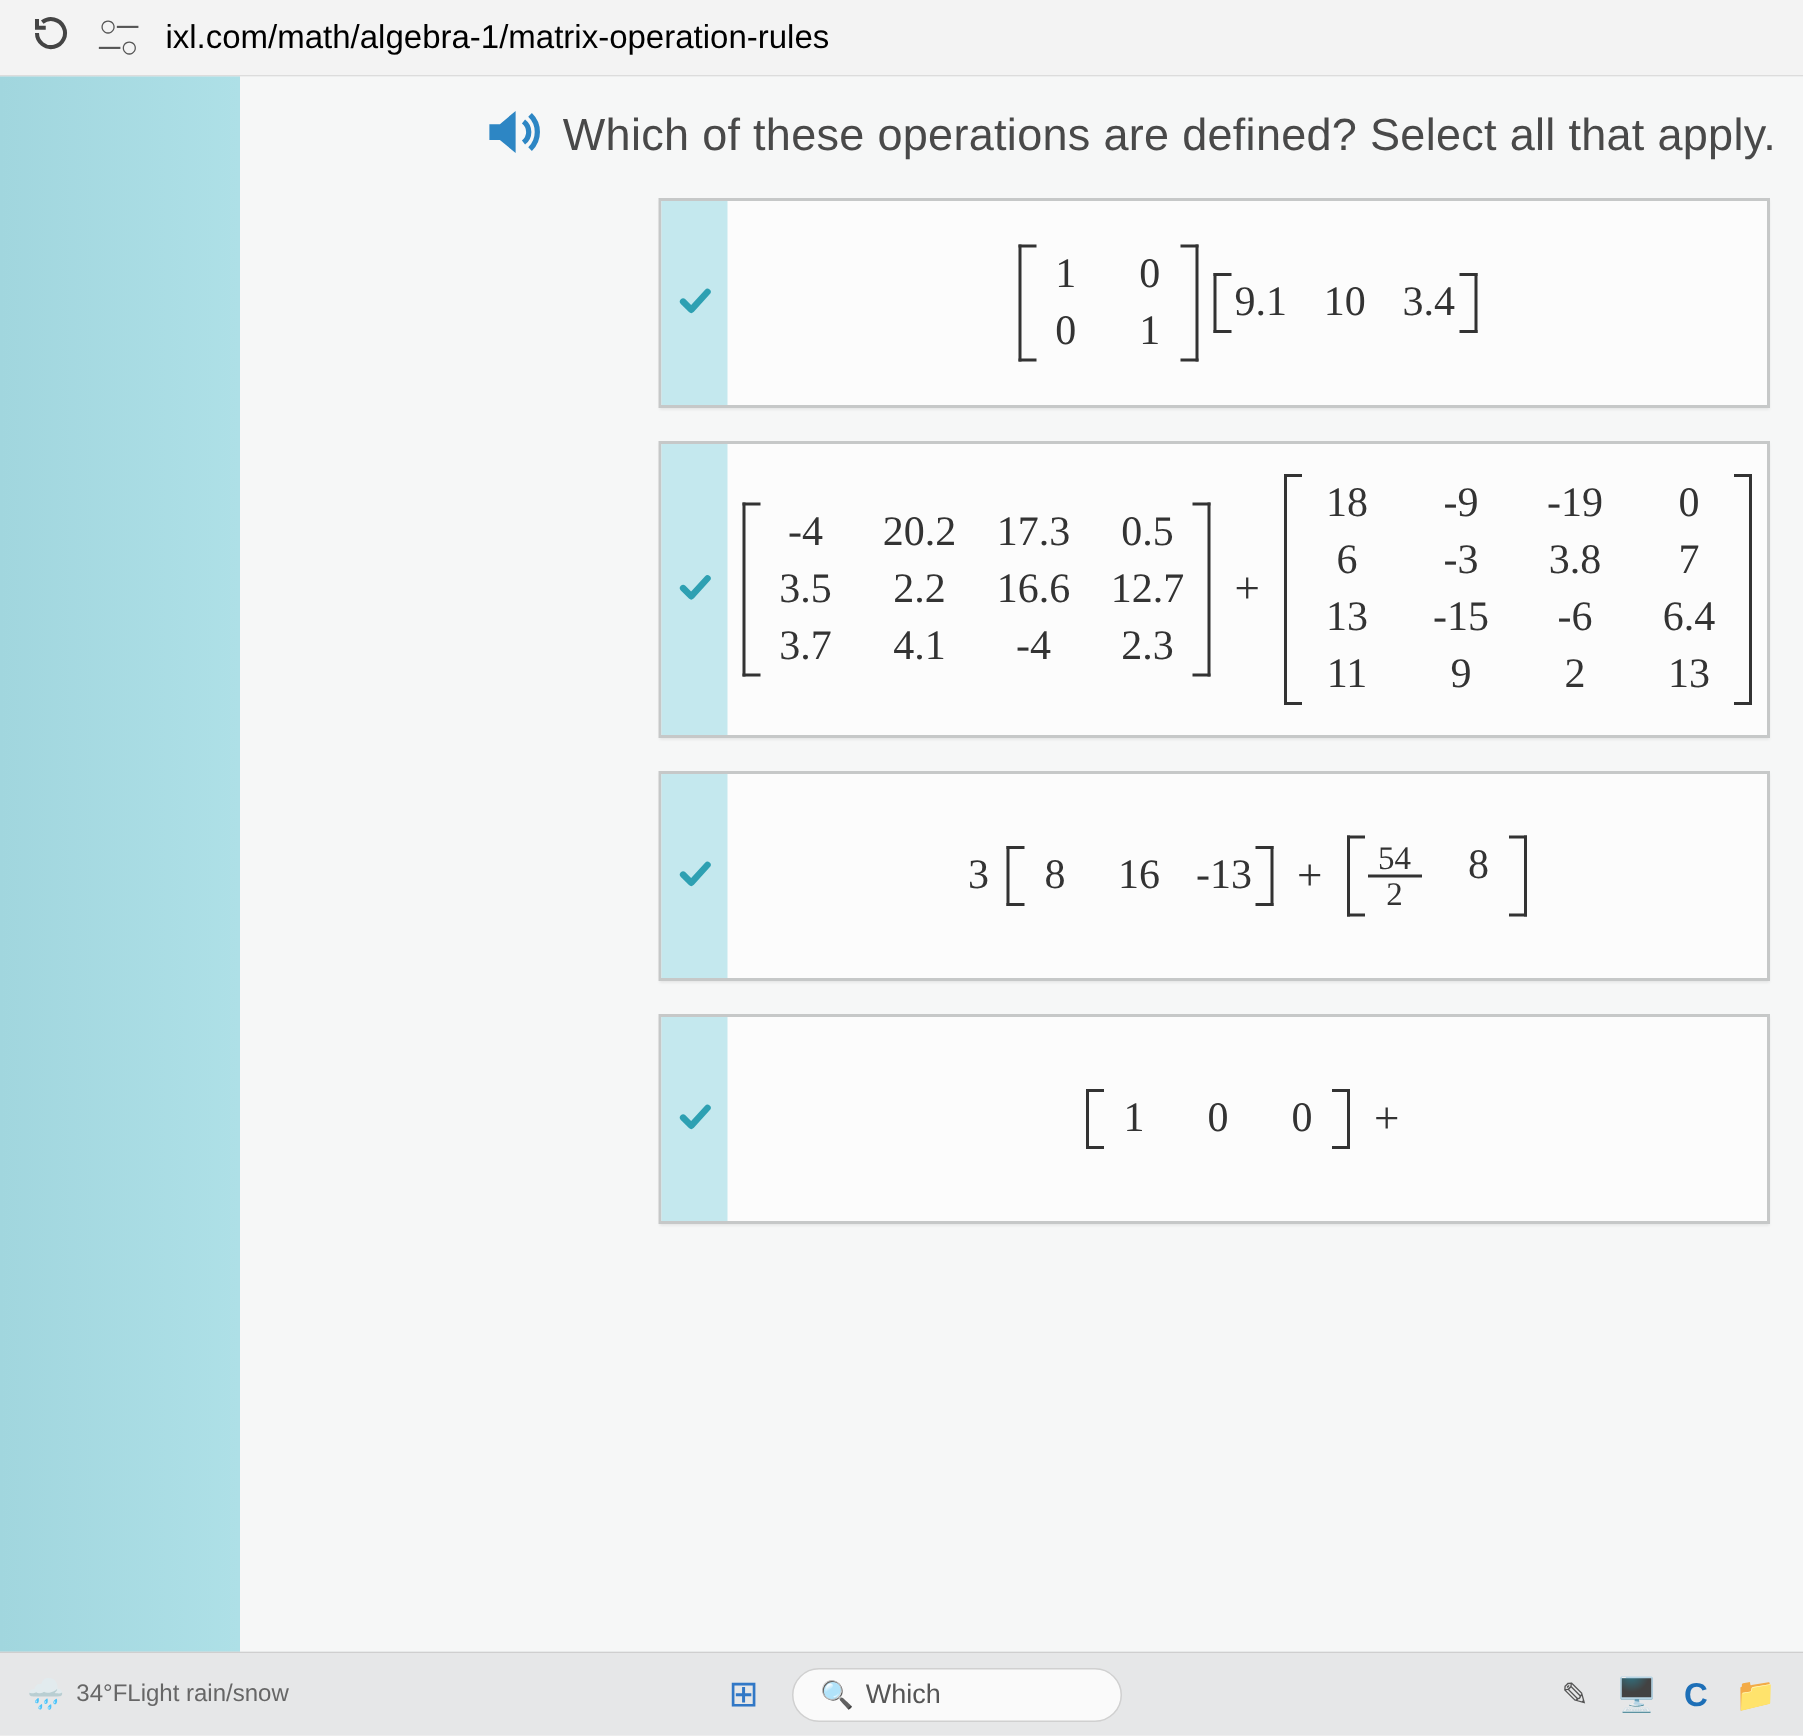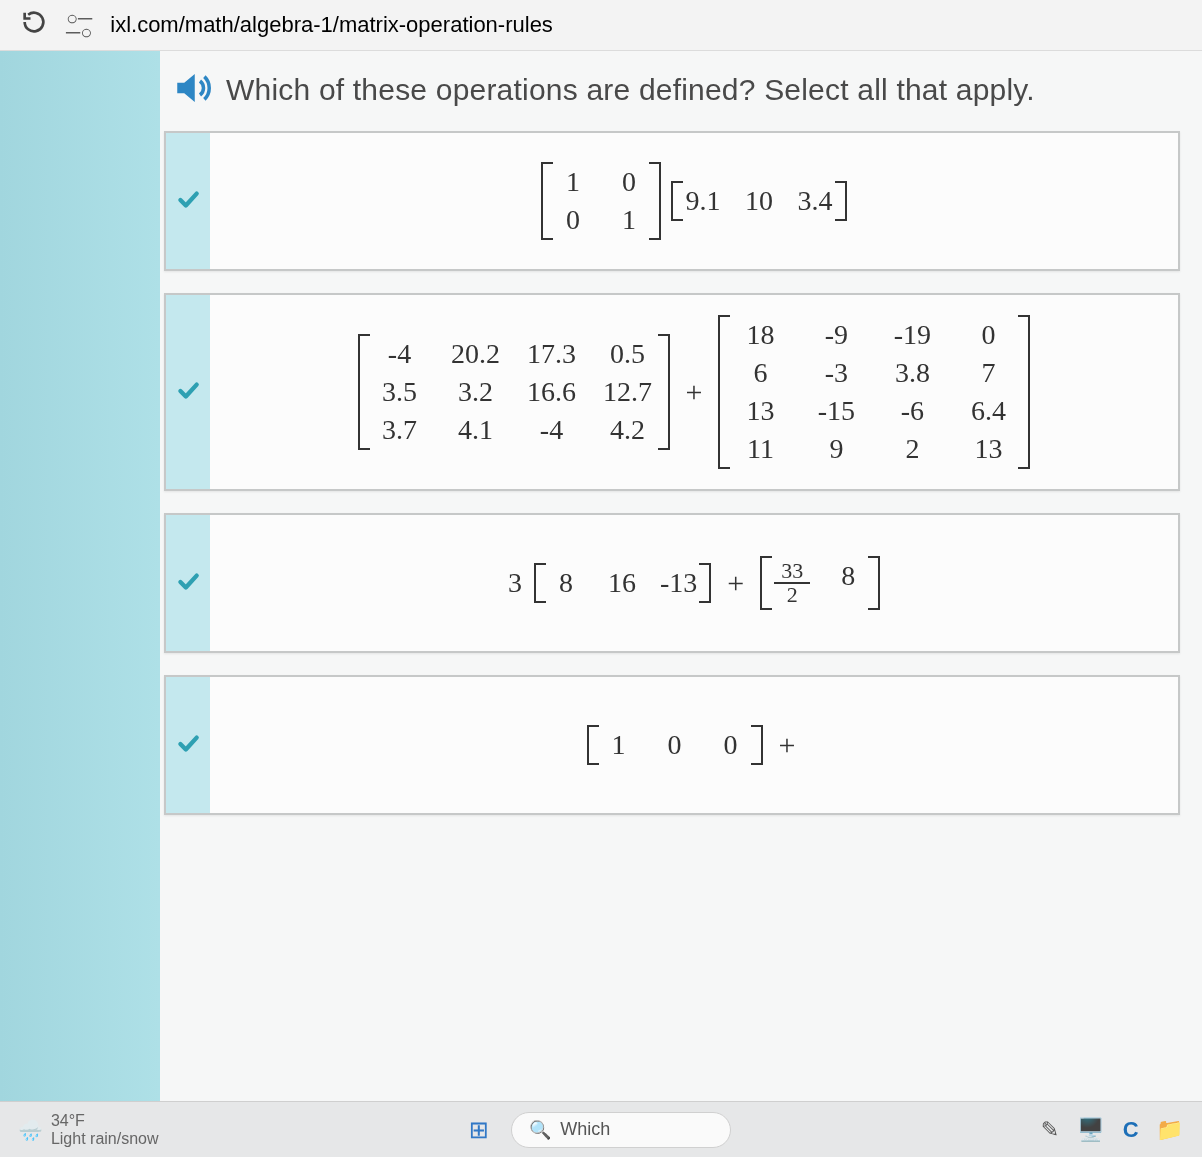--- a/index.html
+++ b/index.html
@@ -31,23 +31,24 @@
     position: relative;
   }
   .side-gutter {
     width: 160px;
     background: linear-gradient(to right, #a1d6de, #aee0e7);
     flex-shrink: 0;
   }
   .main-panel {
     flex: 1;
     background: #f6f7f7;
-    padding: 16px 18px 0 0;
+    padding: 16px 18px 0 12px;
     display: flex;
     flex-direction: column;
+    align-items: flex-end;
   }
   .question-row {
     display: flex;
     align-items: center;
     gap: 12px;
     margin-bottom: 18px;
     padding-left: 12px;
   }
   .speaker-icon svg { width: 42px; height: 42px; fill: #2d86c4; }
   .question-text {
@@ -151,21 +152,21 @@
   }
   .weather {
     display: flex;
     align-items: center;
     gap: 8px;
     line-height: 1.1;
     font-size: 16px;
     color: #666;
   }
   .weather-icon { font-size: 20px; }
-  .weather-text { display: flex; flex-direction: column; justify-content: flex-end; }
+  .weather-text { display: flex; flex-direction: row; justify-content: flex-end; }
   .taskbar-center {
     flex: 1;
     display: flex;
     align-items: center;
     justify-content: center;
     gap: 22px;
   }
   .win-icon { font-size: 24px; color: #3178c6; }
   .search-pill {
     display: flex;
@@ -262,29 +263,29 @@
             <span class="matrix big">
               <span class="matrix-body">
                 <span class="mrow">
                     <span>-4</span>
                     <span>20.2</span>
                     <span>17.3</span>
                     <span>0.5</span>
                   </span>
                 <span class="mrow">
                     <span>3.5</span>
-                    <span>3.2</span>
+                    <span>2.2</span>
                     <span>16.6</span>
                     <span>12.7</span>
                   </span>
                 <span class="mrow">
                     <span>3.7</span>
                     <span>4.1</span>
                     <span>-4</span>
-                    <span>4.2</span>
+                    <span>2.3</span>
                   </span>
               </span>
             </span>
             <span class="op">+</span>
             <span class="matrix big">
               <span class="matrix-body">
                 <span class="mrow">
                     <span>18</span>
                     <span>-9</span>
                     <span>-19</span>
@@ -330,21 +331,21 @@
                     <span>16</span>
                     <span>-13</span>
                   </span>
               </span>
             </span>
             <span class="op">+</span>
             <span class="matrix">
               <span class="matrix-body">
                 <span class="mrow">
                   <span><span class="frac">
-                        <span class="num">33</span>
+                        <span class="num">54</span>
                         <span class="den">2</span>
                       </span></span>
                   <span>8</span>
                 </span>
               </span>
             </span>
           </div>
         </div>
       </div>
 

